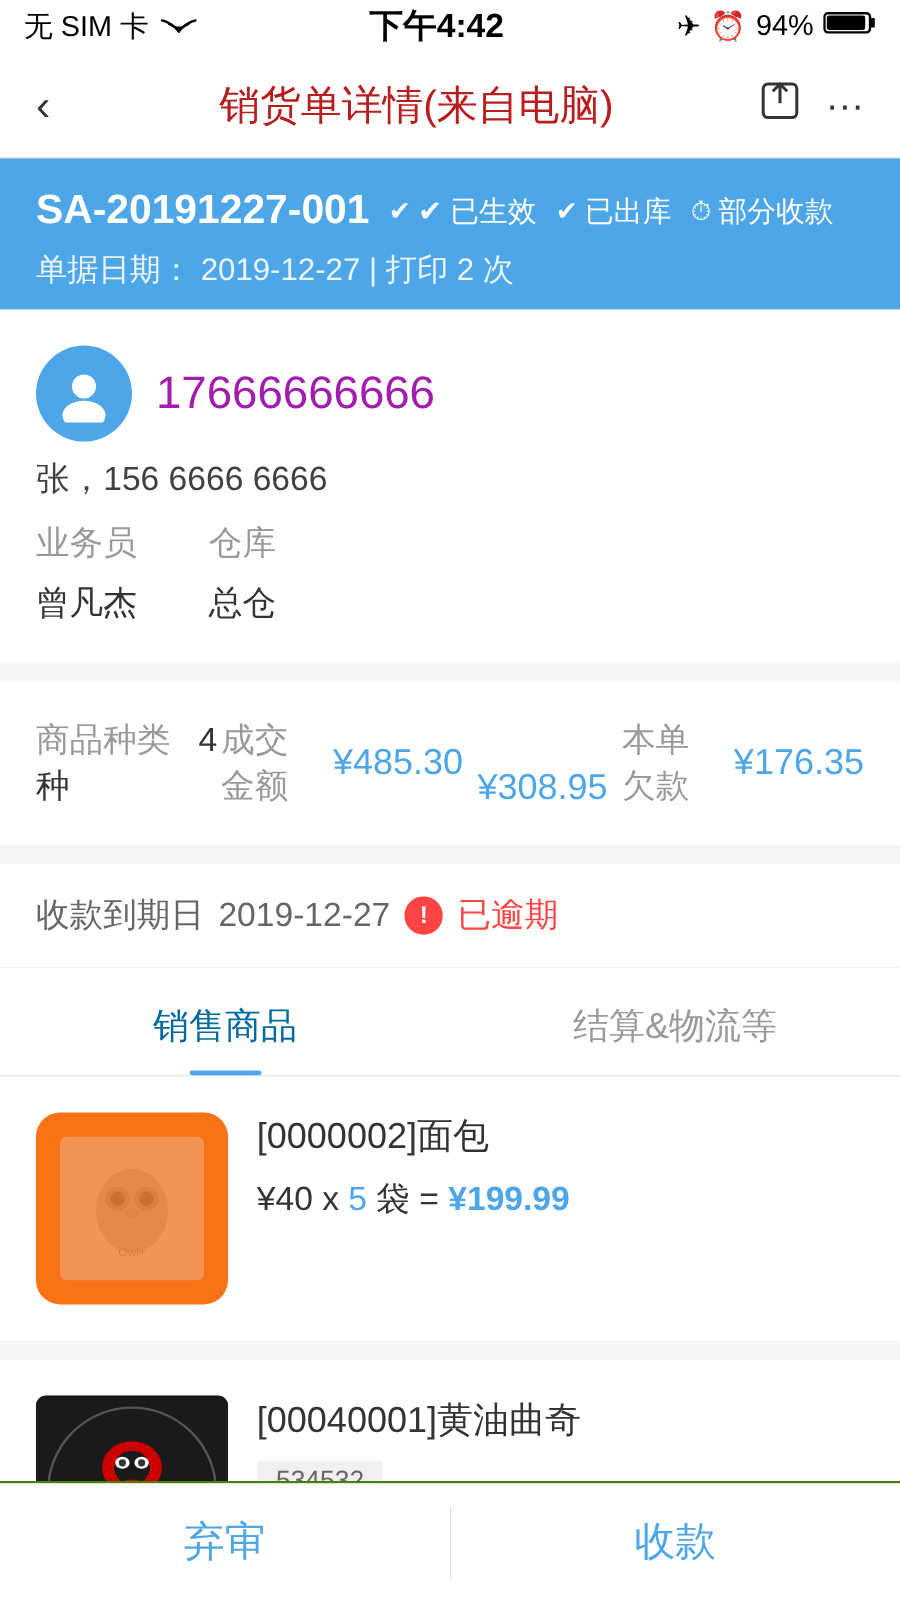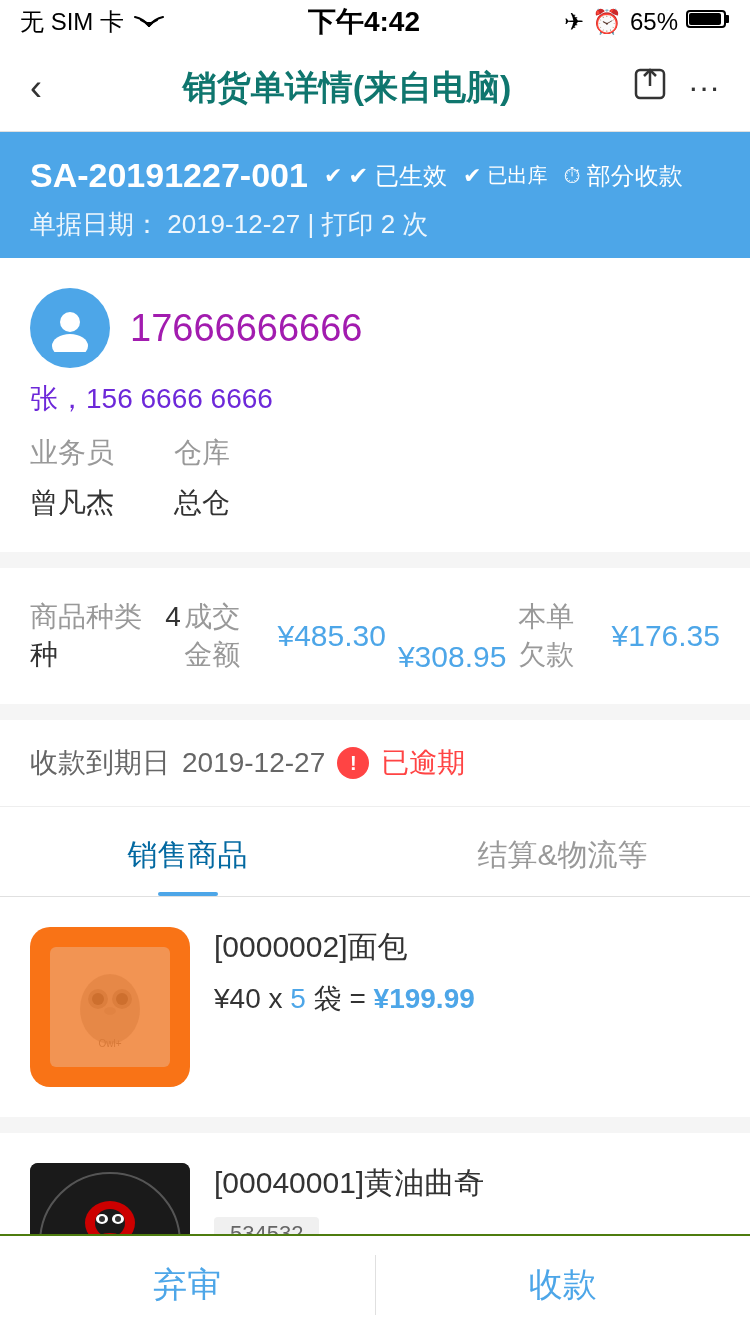--- a/index.html
+++ b/index.html
@@ -40,22 +40,22 @@
     .nav-back {
       font-size: 36px;
       color: #333;
       margin-right: 20px;
       cursor: pointer;
     }
     .nav-title {
       flex: 1;
       text-align: center;
       font-size: 34px;
-      font-weight: 700;
-      color: #0f766e;
+      font-weight: 400;
+      color: #b91c1c;
     }
     .nav-actions {
       display: flex;
       align-items: center;
       gap: 20px;
     }
     .nav-share-icon, .nav-more-icon {
       font-size: 32px;
       color: #333;
       cursor: pointer;
@@ -116,21 +116,21 @@
       font-size: 40px;
       flex-shrink: 0;
     }
     .customer-phone {
       font-size: 38px;
       font-weight: 500;
       color: #a21caf;
     }
     .customer-name {
       font-size: 28px;
-      color: #6d28d9;
+      color: #404040;
       margin-bottom: 16px;
     }
     .customer-meta {
       display: flex;
       gap: 60px;
       font-size: 28px;
       color: #333;
     }
     .customer-meta-item {
       display: flex;
@@ -329,21 +329,21 @@
         <path d="M15 18 C13.5 16 11 13.5 7 12" stroke="#000" stroke-width="2" fill="none" stroke-linecap="round"></path>
         <path d="M15 18 C18 14 24 10 29 9" stroke="#000" stroke-width="2" fill="none" stroke-linecap="round"></path>
         <path d="M15 18 C12 14 6 10 1 9" stroke="#000" stroke-width="2" fill="none" stroke-linecap="round"></path>
       </svg>
     </span>
   </div>
   <div class="status-center">下午4:42</div>
   <div class="status-right">
     <span>✈</span>
     <span>⏰</span>
-    <span>65%</span>
+    <span>94%</span>
     <span>
       <svg width="44" height="22" viewBox="0 0 44 22">
         <rect x="1" y="3" width="38" height="16" rx="3" ry="3" fill="none" stroke="#000" stroke-width="2"></rect>
         <rect x="39" y="7" width="4" height="8" rx="1" fill="#000"></rect>
         <rect x="3" y="5" width="32" height="12" rx="2" fill="#000"></rect>
       </svg>
     </span>
   </div>
 </div>
 
@@ -364,21 +364,21 @@
 
 <div class="order-header">
   <div class="order-header-row1">
     <span class="order-id">SA-20191227-001</span>
     <span class="badge">
       <span class="badge-check">✔</span>
       <span style="font-size:24px">✔ 已生效</span>
     </span>
     <span class="badge">
       <span class="badge-check">✔</span>
-      <span style="font-size:20px">已出库</span>
+      <span style="font-size:24px">已出库</span>
     </span>
     <span class="badge">
       <span class="badge-clock">⏱</span>
       <span style="font-size:24px">部分收款</span>
     </span>
   </div>
   <div class="order-date">
     <span>单据日期：</span>
     <span>2019-12-27</span>
     <span>| 打印 2 次</span>

